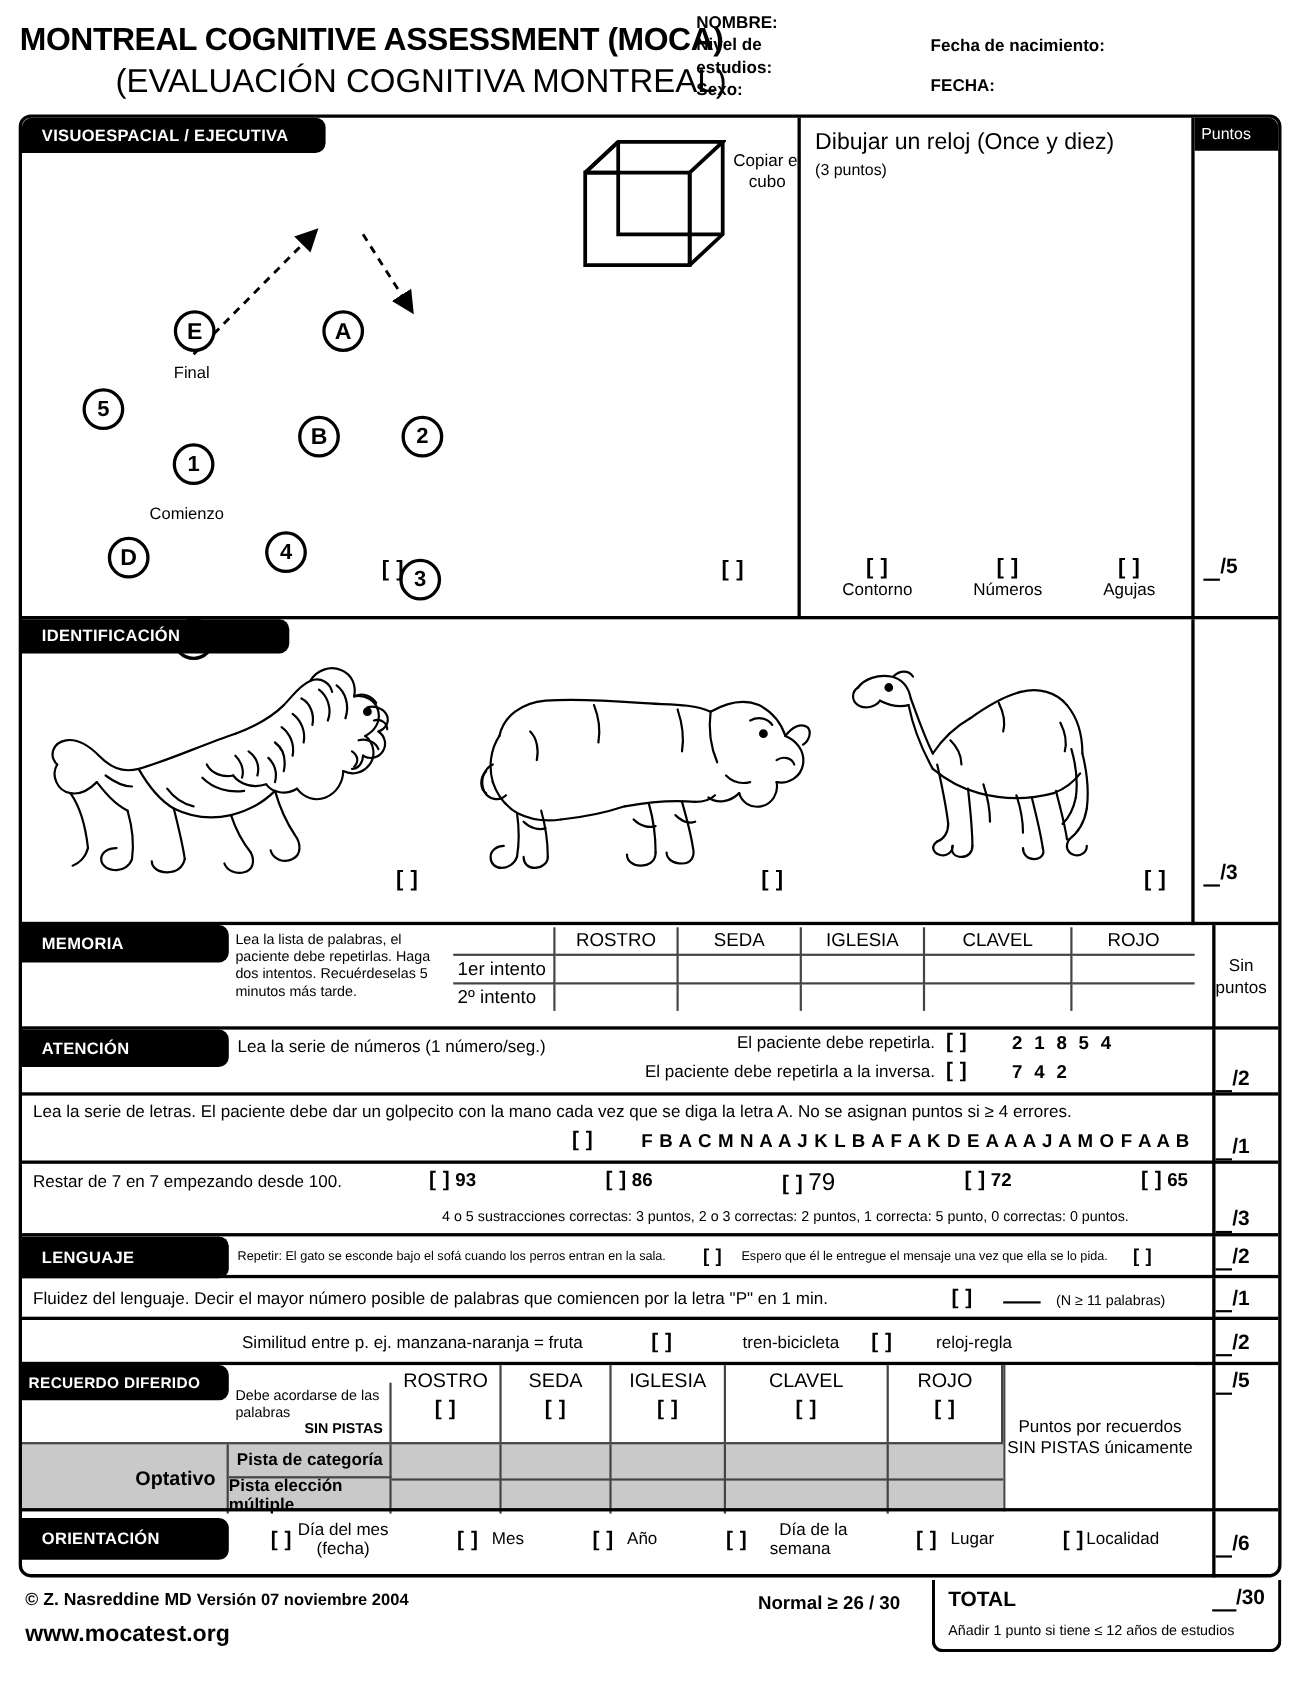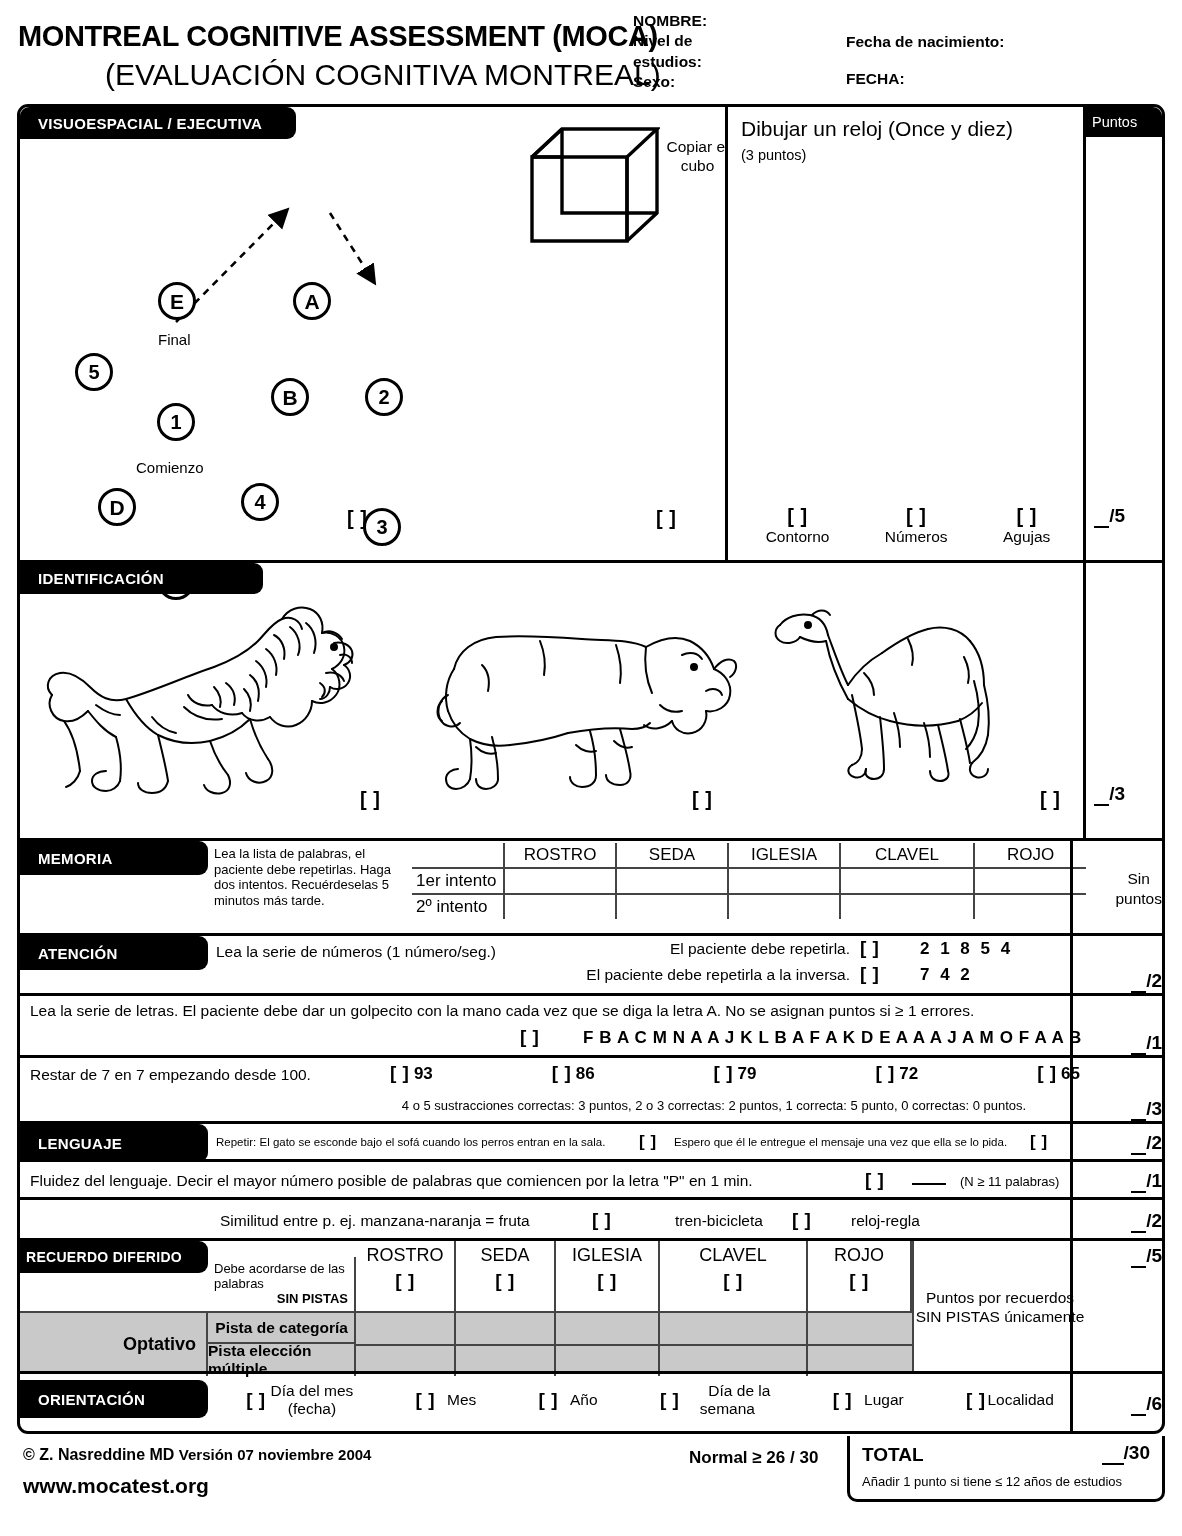--- a/index.html
+++ b/index.html
@@ -92,22 +92,22 @@
   .r2-tab { position:absolute; left:0; top:0; width:243px; height:31px; border-radius:0 9px 9px 0; font-size:15px; }
   .r2-body { position:absolute; left:0; top:0; width:1066px; height:278px; border-right:3px solid #000; }
   .r2-pts { position:absolute; left:1066px; top:0; width:76px; height:278px; }
 
   
   .rowband { position:absolute; left:0; width:1142px; }
   .rowband .lab {
     position:absolute; left:0; top:0; height:34px;
     border-radius:0 9px 9px 0; font-size:15px;
   }
-  .cellpts { position:absolute; right:0; top:0; width:92px; border-left:3px solid #000;
-             display:flex; align-items:center; justify-content:flex-end; }
+  .cellpts { position:absolute; right:0; top:0; width:60px; border-left:3px solid #000;
+             display:flex; align-items:center; justify-content:flex-start; }
 
   table.grid { border-collapse:collapse; }
   table.grid td { border:2px solid #444; font-size:17px; text-align:center; padding:2px 4px; }
 
   .tiny { font-size:11.5px; }
   .sm { font-size:13px; }
   .md { font-size:15.5px; }
   .lg { font-size:18px; }
 
   
@@ -447,21 +447,21 @@
       <div style="position:absolute;left:470px;top:30px;text-align:right;width:360px;" class="md">El paciente debe repetirla a la inversa.</div>
       <div class="br" style="position:absolute;left:840px;top:27px;font-size:19px;">[   ]</div>
       <div style="position:absolute;left:900px;top:29px;font-size:17px;font-weight:bold;letter-spacing:3px;">7 4 2</div>
 
       <div class="cellpts" style="height:60px;align-items:flex-end;padding-bottom:4px;">
         <div class="score"><u>&nbsp;</u><span>/2</span></div>
       </div>
     </div>
 
     <div class="rowband" style="top:886px;height:62px;border-top:3px solid #000;">
-      <div class="md" style="position:absolute;left:10px;top:6px;width:1046px;">Lea la serie de letras. El paciente debe dar un golpecito con la mano cada vez que se diga la letra A. No se asignan puntos si ≥ 1 errores.</div>
+      <div class="md" style="position:absolute;left:10px;top:6px;width:1046px;">Lea la serie de letras. El paciente debe dar un golpecito con la mano cada vez que se diga la letra A. No se asignan puntos si ≥ 4 errores.</div>
       <div class="br" style="position:absolute;left:500px;top:30px;font-size:19px;">[   ]</div>
       <div style="position:absolute;left:563px;top:32px;font-size:17px;font-weight:bold;letter-spacing:0.6px;">F B A C M N A A J K L B A F A K D E A A A J A M O F A A B</div>
 
       <div class="cellpts" style="height:62px;align-items:flex-end;padding-bottom:4px;">
         <div class="score"><u>&nbsp;</u><span>/1</span></div>
       </div>
     </div>
 
     <div class="rowband" style="top:948px;height:66px;border-top:3px solid #000;">
       <div class="md" style="position:absolute;left:10px;top:8px;">Restar de 7 en 7 empezando desde 100.</div>
@@ -470,21 +470,21 @@
         <div>
           <span class="br" style="font-size:19px;">[ ]</span>
           <span style="font-size:17px;font-weight:bold;">93</span>
         </div>
         <div>
           <span class="br" style="font-size:19px;">[ ]</span>
           <span style="font-size:17px;font-weight:bold;">86</span>
         </div>
         <div>
           <span class="br" style="font-size:19px;">[ ]</span>
-          <span style="font-size:17px;font-weight:bold;margin-top:35px;">79</span>
+          <span style="font-size:22px;font-weight:normal;margin-top:35px;">79</span>
         </div>
         <div>
           <span class="br" style="font-size:19px;">[ ]</span>
           <span style="font-size:17px;font-weight:bold;">72</span>
         </div>
         <div>
           <span class="br" style="font-size:19px;">[ ]</span>
           <span style="font-size:17px;font-weight:bold;">65</span>
         </div>
       </div>

